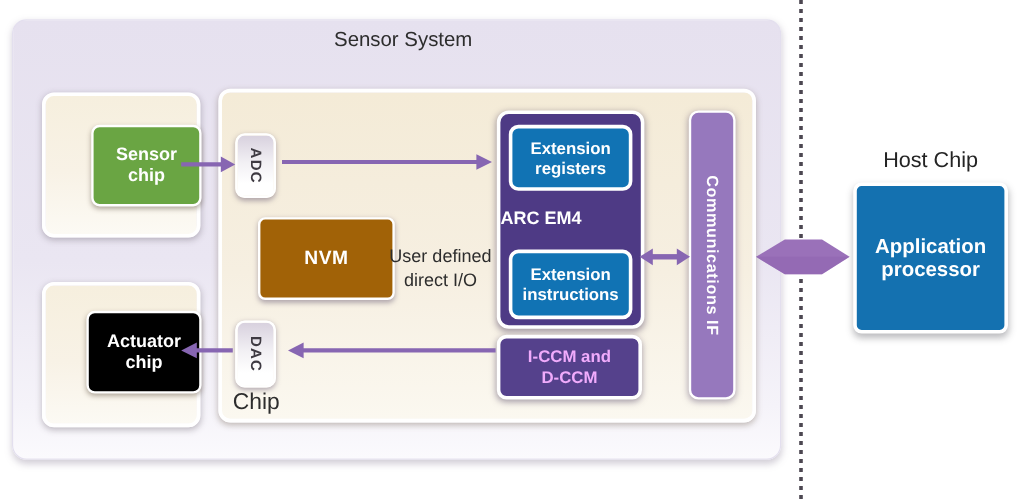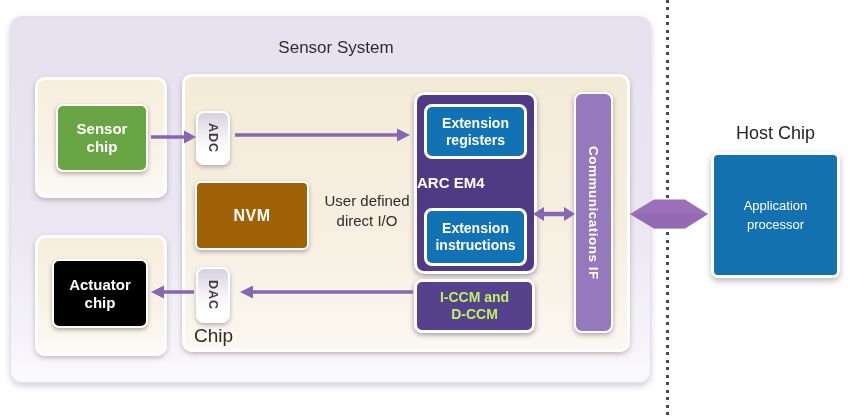--- a/index.html
+++ b/index.html
@@ -13,21 +13,21 @@
 
   
   .outer-box {
     left:10px; top:16px; width:641px; height:367px;
     border-radius:12px;
     background:linear-gradient(180deg,#e6e1ef 0%, #eae6f2 55%, #f5f3f9 88%, #fbfafd 100%);
     border:1px solid #e3dfee;
     box-shadow:0 3px 6px rgba(125,115,140,0.35);
   }
   .title {
-    left:236px; top:38px; width:200px; text-align:center;
+    left:236px; top:23px; width:200px; text-align:center;
     font-size:17px; color:#2d2d2d;
   }
   .inner-box {
     left:182px; top:74px; width:448px; height:278px;
     border-radius:10px; border:3px solid #ffffff;
     background:linear-gradient(180deg,#f4ebd7 0%, #f6efe1 55%, #fbf8f0 100%);
     box-shadow:0 2px 5px rgba(120,105,90,0.45);
   }
   .chip-label {
     left:194px; top:325px; width:70px;
@@ -41,38 +41,39 @@
   }
   .sensor-container { left:35px; top:77px; }
   .actuator-container { left:35px; top:235px; }
 
   
   .block {
     display:flex; align-items:center; justify-content:center; text-align:center;
     color:#ffffff; font-weight:bold;
     border:2.5px solid #ffffff;
     box-shadow:0 2px 4px rgba(90,75,60,0.45);
+    margin-left:20px;
   }
   .sensor-chip  { left:56px;  top:104px; width:92px; height:68px; border-radius:7px; background:#6aa543; font-size:15px; line-height:18px; }
   .actuator-chip{ left:52px;  top:259px; width:96px; height:69px; border-radius:7px; background:#000000; font-size:15px; line-height:18px; }
   .nvm-box      { left:195px; top:181px; width:114px; height:69px; border-radius:6px; background:#a16207; font-size:16px; letter-spacing:0.5px; box-shadow:0 2px 4px rgba(110,95,120,0.5); }
 
   .converter {
     display:flex; align-items:center; justify-content:center;
     border-radius:8px; border:2px solid #ffffff;
     background:linear-gradient(180deg,#d8d1de 0%, #f2f0f4 45%, #ffffff 80%);
     box-shadow:0 2px 4px rgba(110,95,120,0.5);
     color:#3e3a42; font-weight:bold; font-size:12.5px;
     writing-mode:vertical-rl; letter-spacing:1px;
   }
   .adc-box { left:196px; top:111px; width:34px; height:54px; }
   .dac-box { left:196px; top:267px; width:34px; height:56px; }
 
   .user-io {
-    left:311px; top:191px; width:112px; text-align:center;
+    left:311px; top:204px; width:112px; text-align:center;
     font-size:15px; line-height:20px; color:#2d2d2d;
   }
 
   
   .arc-box {
     left:414px; top:92px; width:123px; height:182px;
     border-radius:10px; border:3px solid #ffffff; background:#4e3a85;
     box-shadow:0 2px 5px rgba(80,65,95,0.5);
   }
   .ext-block {
@@ -84,21 +85,21 @@
   .ext-registers { top:9px;  height:55px; }
   .ext-instructions { top:113px; height:58px; }
   .arc-label {
     position:absolute; left:0; top:79px; width:100%; text-align:left;
     color:#ffffff; font-weight:bold; font-size:15px;
   }
   .iccm-box {
     left:414px; top:279px; width:121px; height:54px;
     border-radius:8px; border:3px solid #ffffff; background:#55418c;
     display:flex; align-items:center; justify-content:center; text-align:center;
-    color:#bef264; font-weight:bold; font-size:14px; line-height:17px;
+    color:#f0abfc; font-weight:bold; font-size:14px; line-height:17px;
     box-shadow:0 2px 5px rgba(80,65,95,0.5);
   }
   .comm-if {
     left:574px; top:92px; width:39px; height:241px;
     border-radius:8px; border:2.5px solid #ffffff; background:#9678bd;
     display:flex; align-items:center; justify-content:center;
     box-shadow:0 2px 5px rgba(100,85,115,0.5);
   }
   .comm-if span {
     writing-mode:vertical-rl; color:#ffffff; font-weight:bold;
@@ -111,21 +112,21 @@
     background:repeating-linear-gradient(180deg,#4c4751 0px,#4c4751 3px,transparent 3px,transparent 7.5px);
   }
   .host-chip-label {
     left:711px; top:123px; width:129px; text-align:center;
     font-size:18px; color:#242424;
   }
   .app-processor {
     left:711px; top:152px; width:129px; height:126px;
     border-radius:7px; border:3px solid #ffffff; background:#1471b0;
     display:flex; align-items:center; justify-content:center; text-align:center;
-    color:#ffffff; font-weight:normal; font-size:13px; line-height:19px;
+    color:#ffffff; font-weight:bold; font-size:17px; line-height:19px;
     box-shadow:0 3px 6px rgba(60,60,70,0.35);
   }
 
   svg.arrows { position:absolute; left:0; top:0; width:850px; height:416px; pointer-events:none; }
 </style>
 </head>
 <body>
 
 <div id="stage">
 

